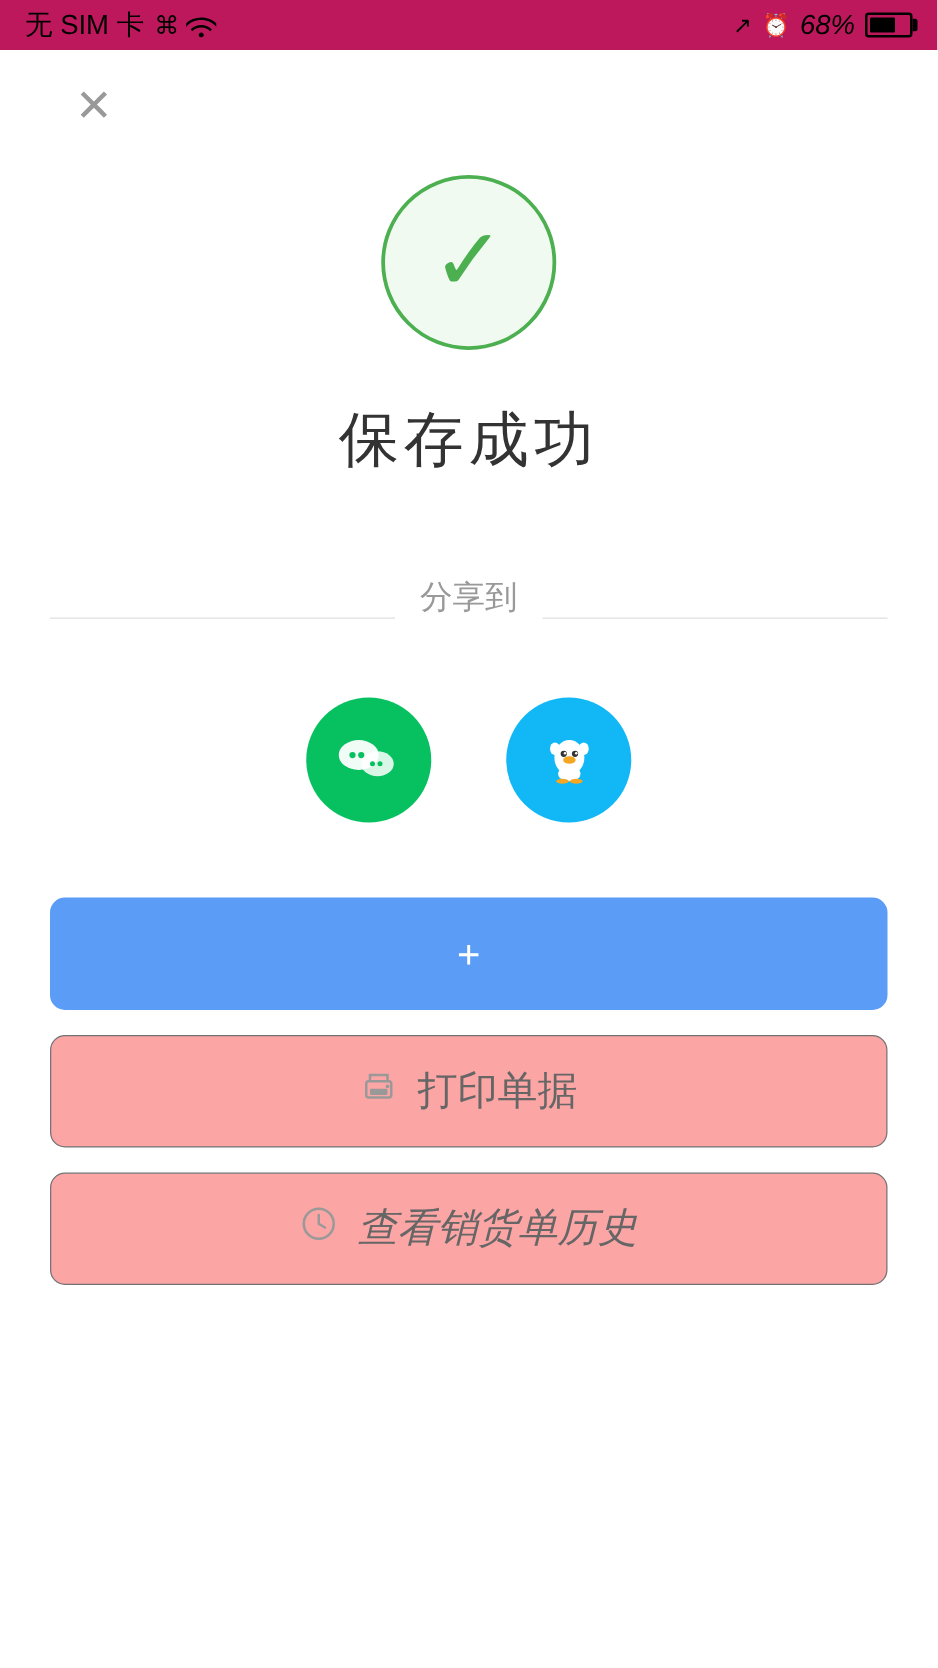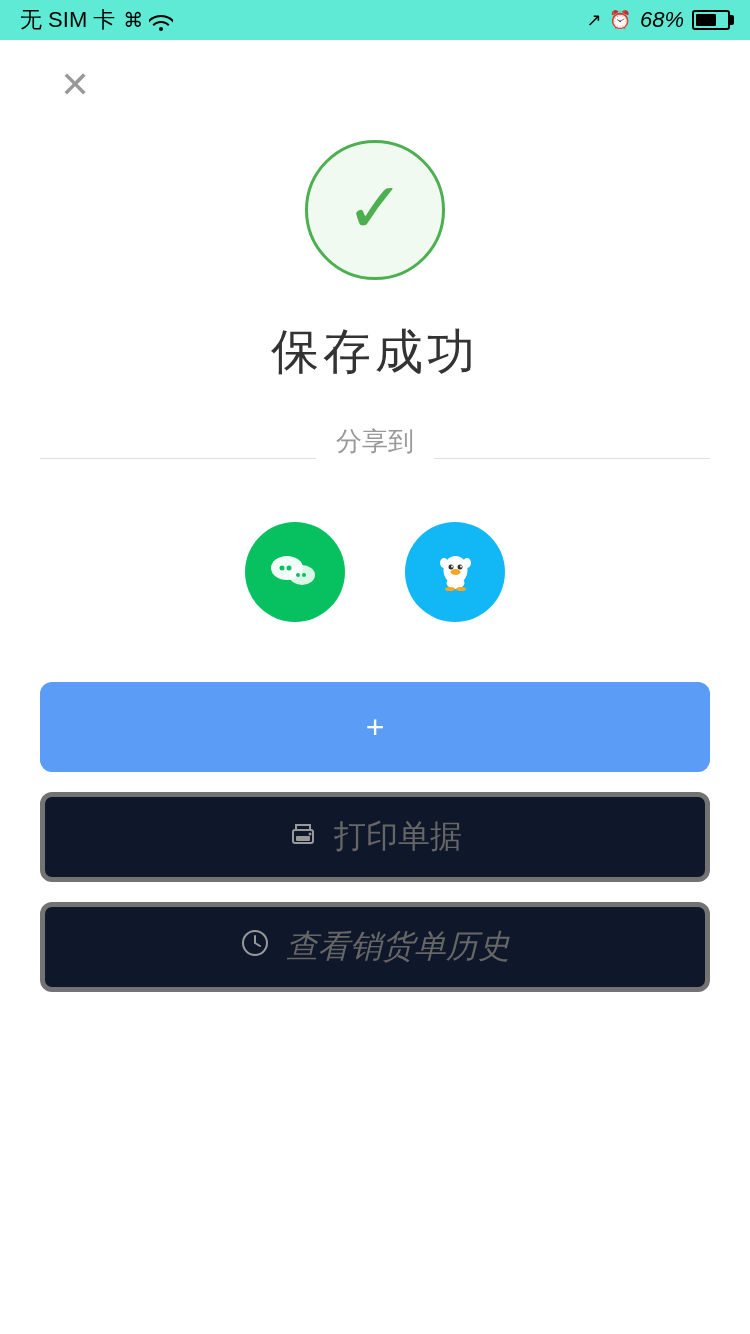--- a/index.html
+++ b/index.html
@@ -19,21 +19,21 @@
     }
 
     
     .status-bar {
       width: 100%;
       height: 40px;
       display: flex;
       align-items: center;
       justify-content: space-between;
       padding: 0 20px;
-      background: #5eead4;
+      background: #be185d;
     }
 
     .status-left {
       display: flex;
       align-items: center;
       gap: 8px;
       font-size: 24px;
       font-weight: 500;
       color: #000;
     }
@@ -137,21 +137,21 @@
       font-size: 70px;
       line-height: 1;
       margin-top: -5px;
     }
 
     
     .success-title {
       font-size: 48px;
       font-weight: 400;
       color: #333;
-      margin-bottom: 40px;
+      margin-bottom: 76px;
       letter-spacing: 4px;
     }
 
     
     .share-divider {
       width: 100%;
       display: flex;
       align-items: flex-end;
       gap: 20px;
       margin-bottom: 63px;
@@ -228,23 +228,23 @@
       border: none;
       outline: none;
     }
 
     .btn-primary {
       background: #5B9CF6;
       color: #ffffff;
     }
 
     .btn-secondary {
-      background: #0f172a;
+      background: #fca5a5;
       color: #666;
-      border: 5px solid #737373;
+      border: 1px solid #737373;
     }
   </style>
 </head>
 <body>
 
 <div class="status-bar">
   <div class="status-left">
     <span style="font-size:22px;">无 SIM 卡</span>
     <span style="font-size:20px;">⌘
       <svg width="24" height="18" viewBox="0 0 24 18" fill="none" xmlns="http://www.w3.org/2000/svg" style="vertical-align:middle;">

